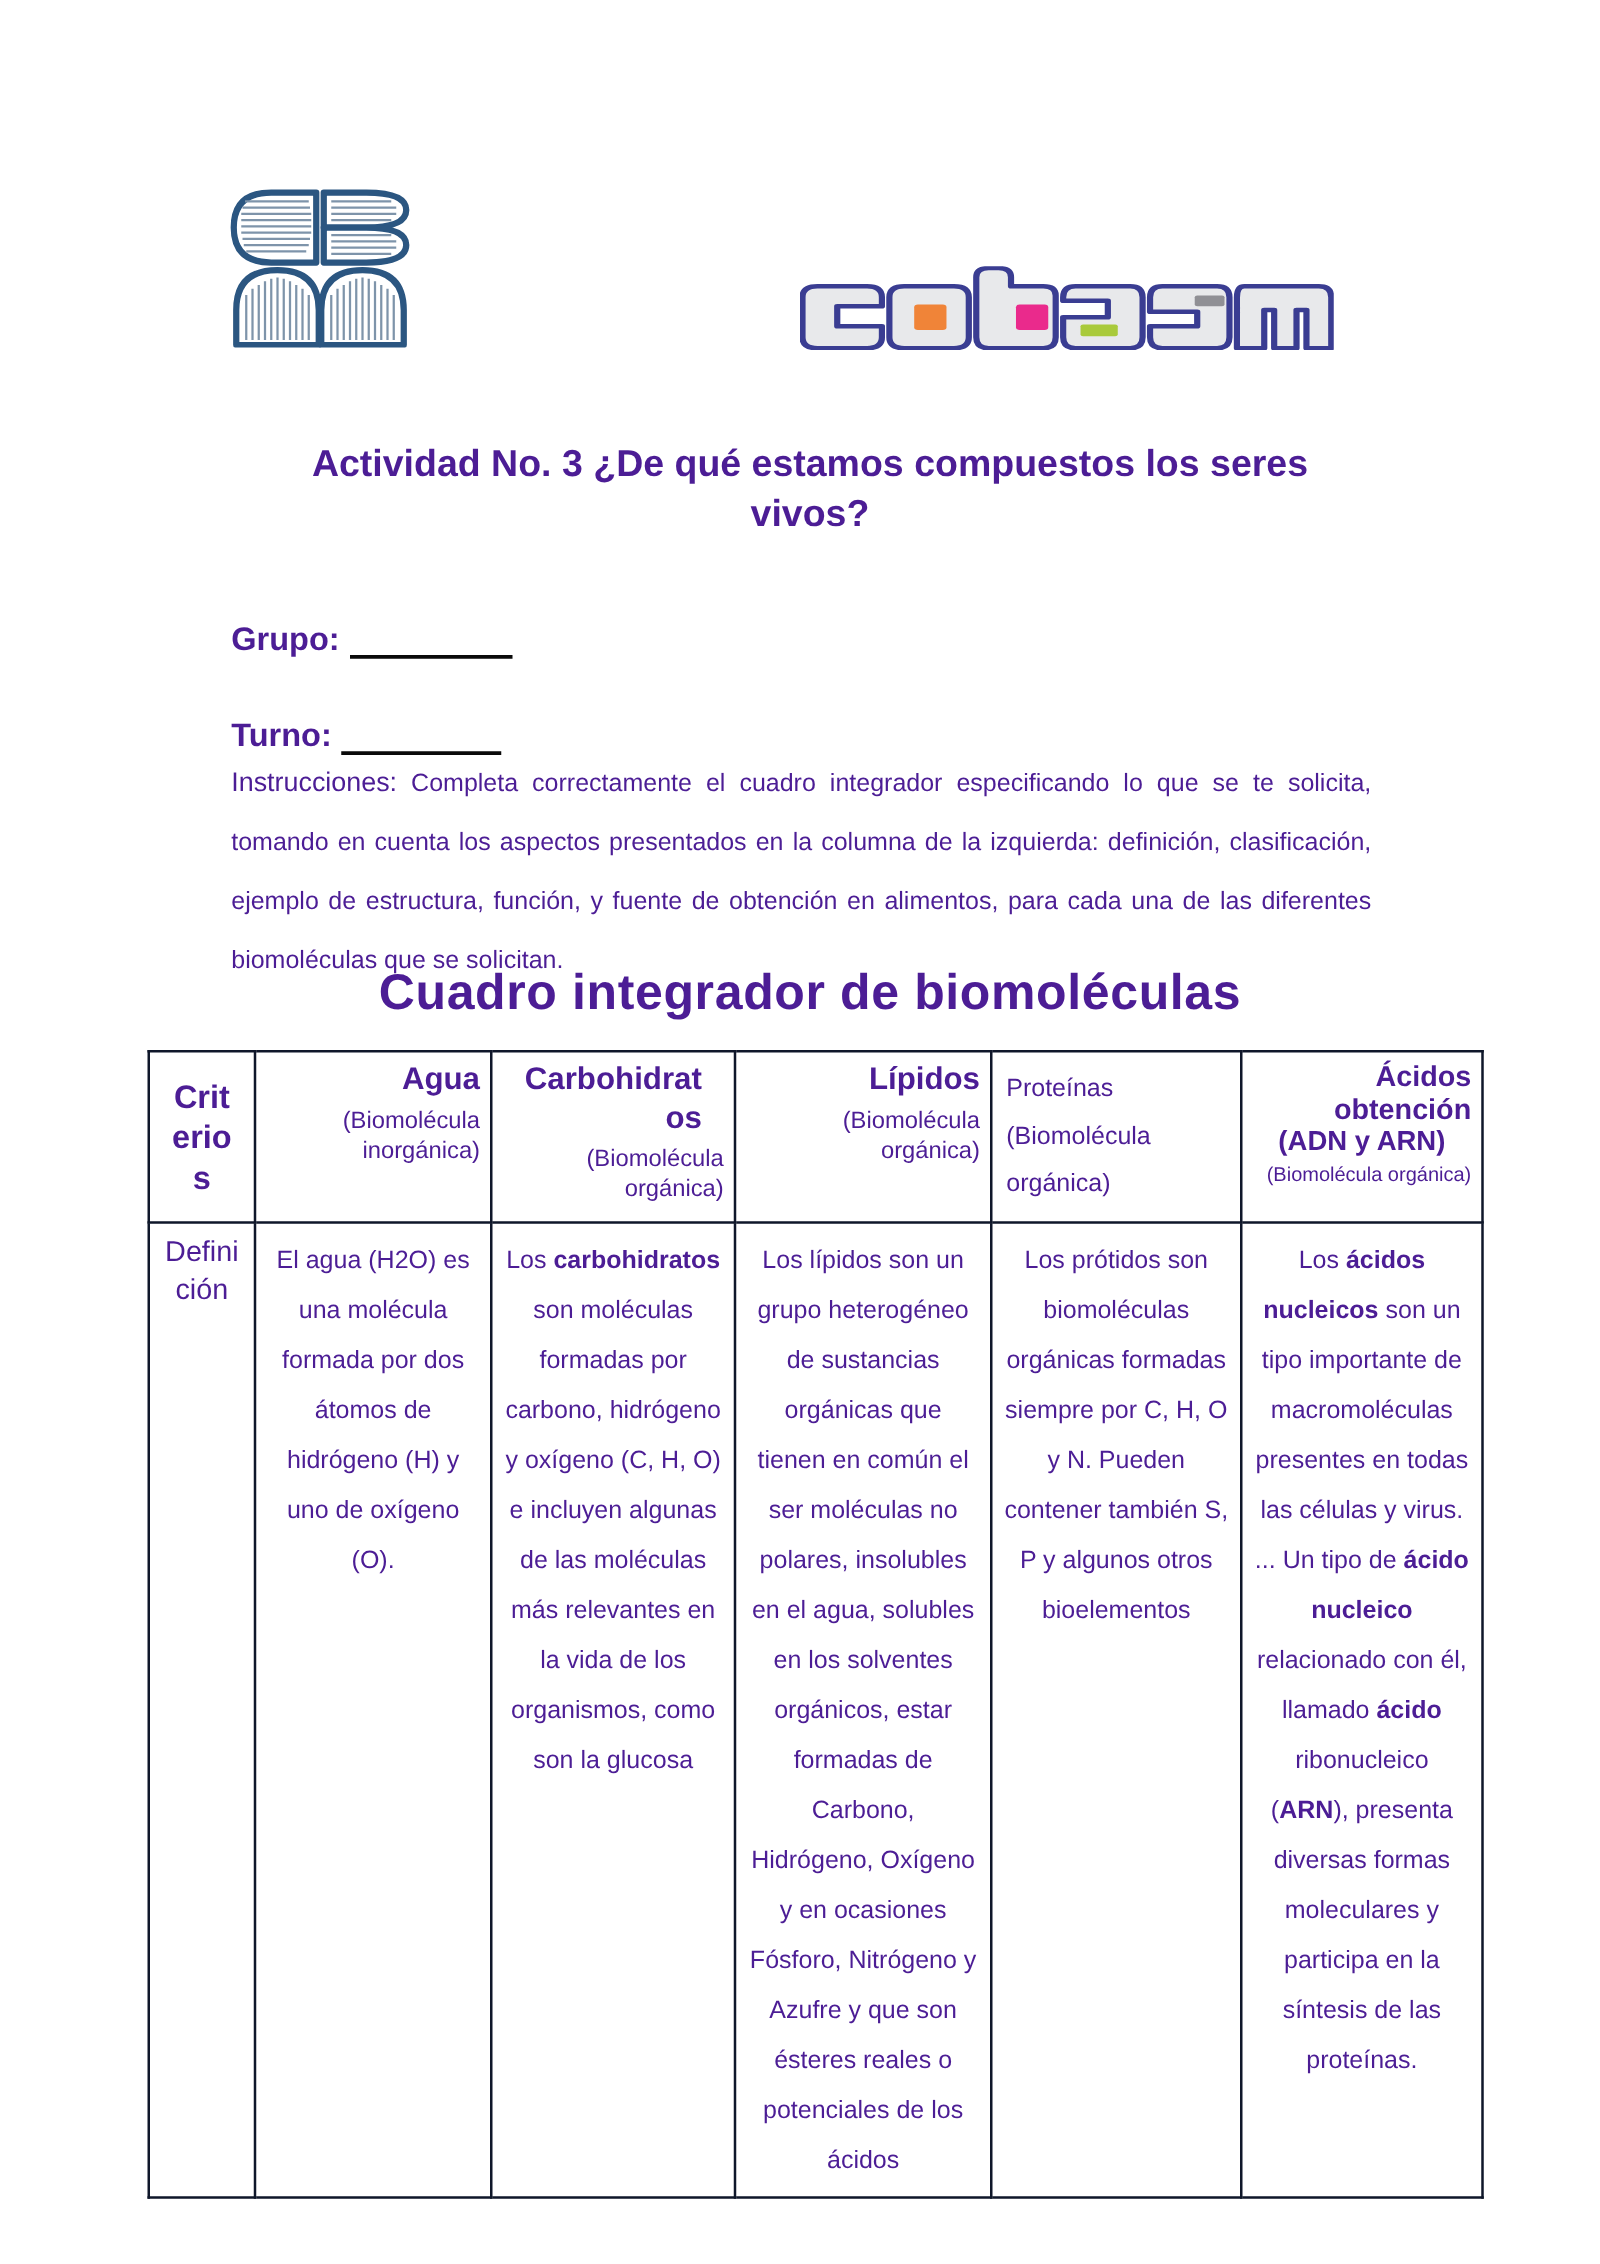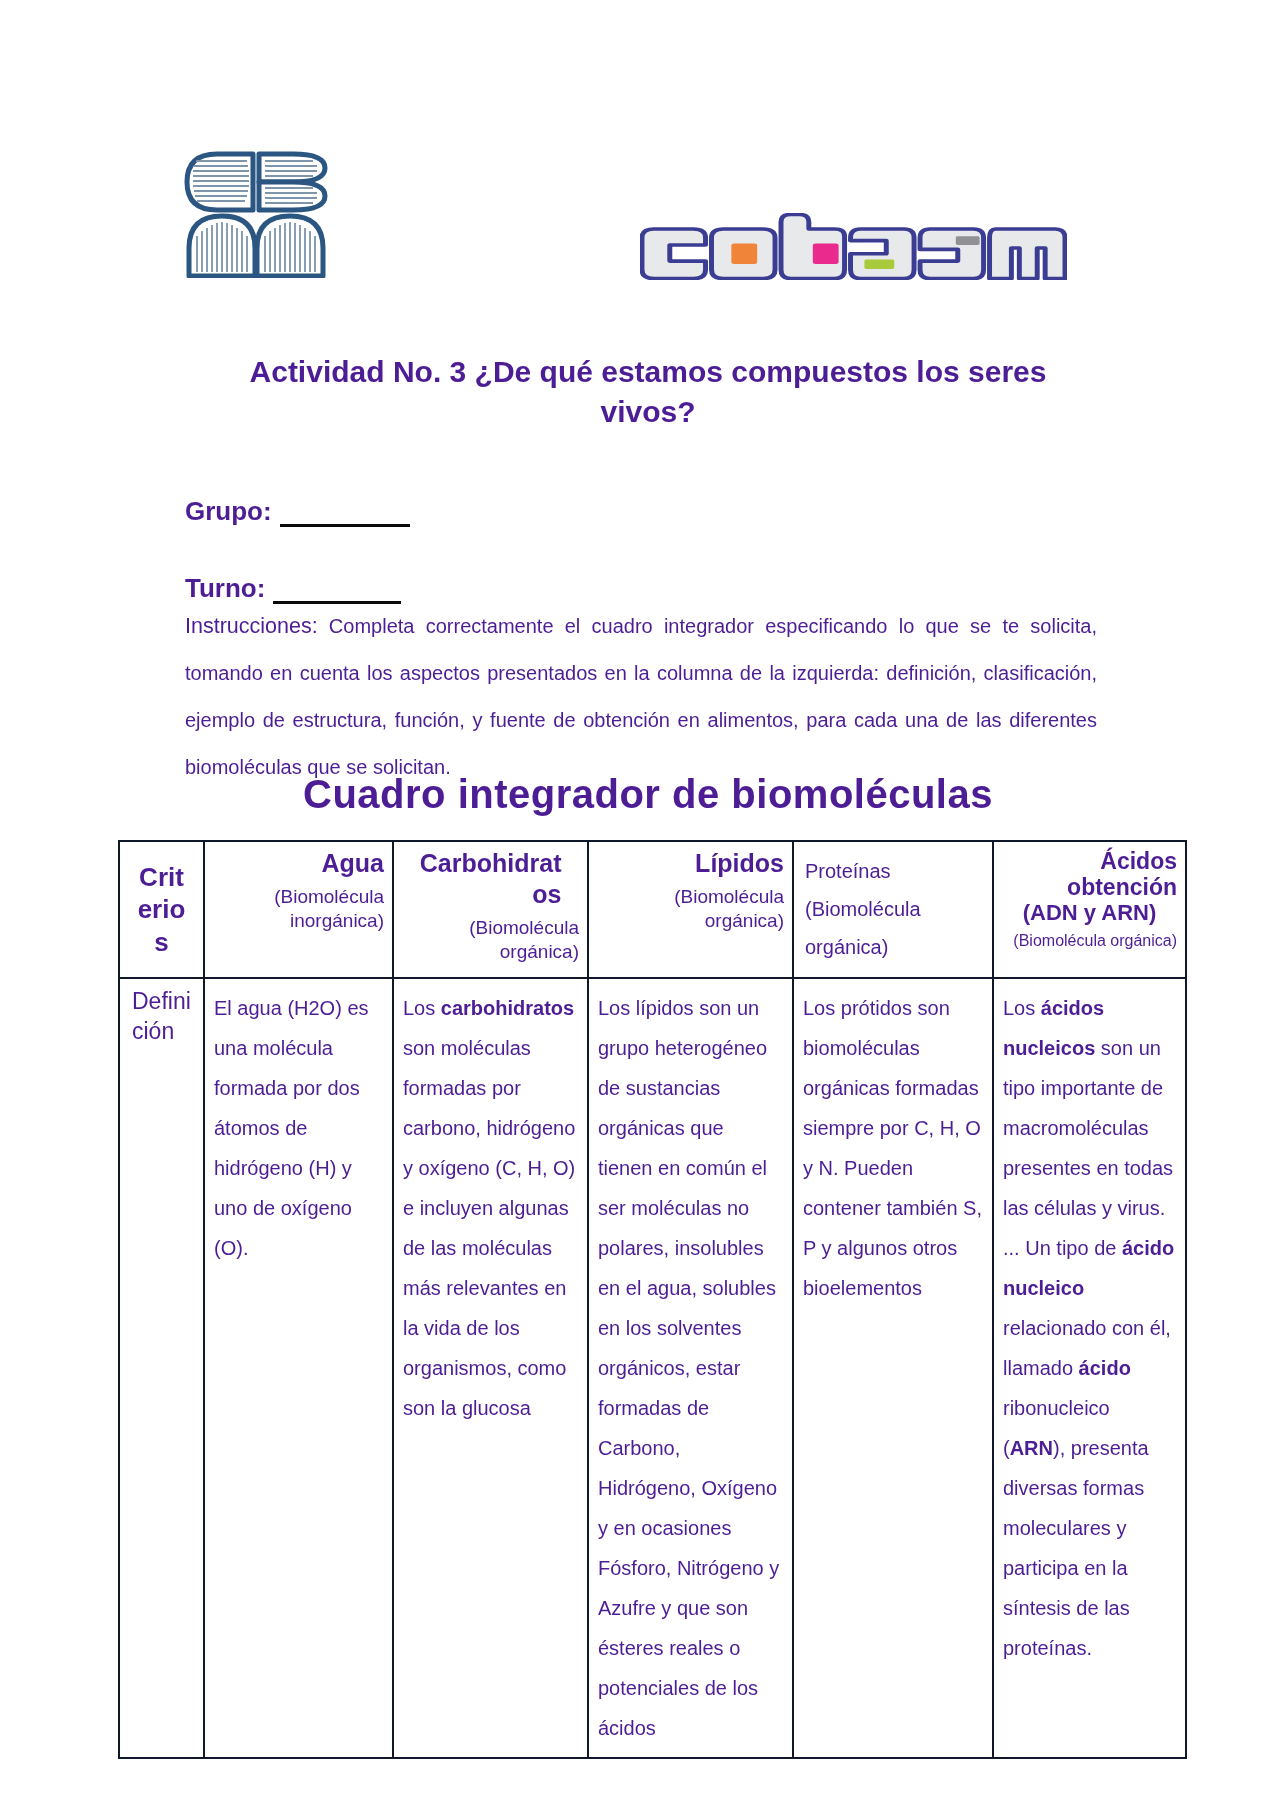--- a/index.html
+++ b/index.html
@@ -31,21 +31,21 @@
   
   .table-heading{position:absolute;left:8px;top:772px;width:1280px;text-align:center;
                  font-size:40px;font-weight:bold;letter-spacing:.5px;}
 
   
   table.biomol{position:absolute;left:118px;top:840px;width:1067px;
                border-collapse:collapse;table-layout:fixed;background:#fff;}
   .biomol th,.biomol td{border:2px solid #0f172a;vertical-align:top;
                padding:6px 8px;overflow:hidden;}
   .biomol tr.hrow{height:125px;}
-  .biomol tr.brow{height:634px;}
+  .biomol tr.brow{height:634px;text-align:center;}
 
   th.crit{font-size:26px;font-weight:bold;vertical-align:middle;
           word-break:break-all;line-height:1.25;padding:6px 12px;text-align:center;}
   th.colhead{text-align:center;font-weight:normal;}
   .ct{font-size:25px;font-weight:bold;line-height:1.24;margin:0 auto;overflow-wrap:break-word;text-align:right;}
   .cs{font-size:19px;font-weight:normal;line-height:1.28;margin:6px auto;text-align:right;}
   .col-carb .ct{max-width:142px;}
   .col-acid .ct{font-size:23px;line-height:26px;}
   .col-acid .ct2{font-size:22px;font-weight:bold;line-height:25px;}
   .col-acid .cs{font-size:16px;line-height:20px;}

